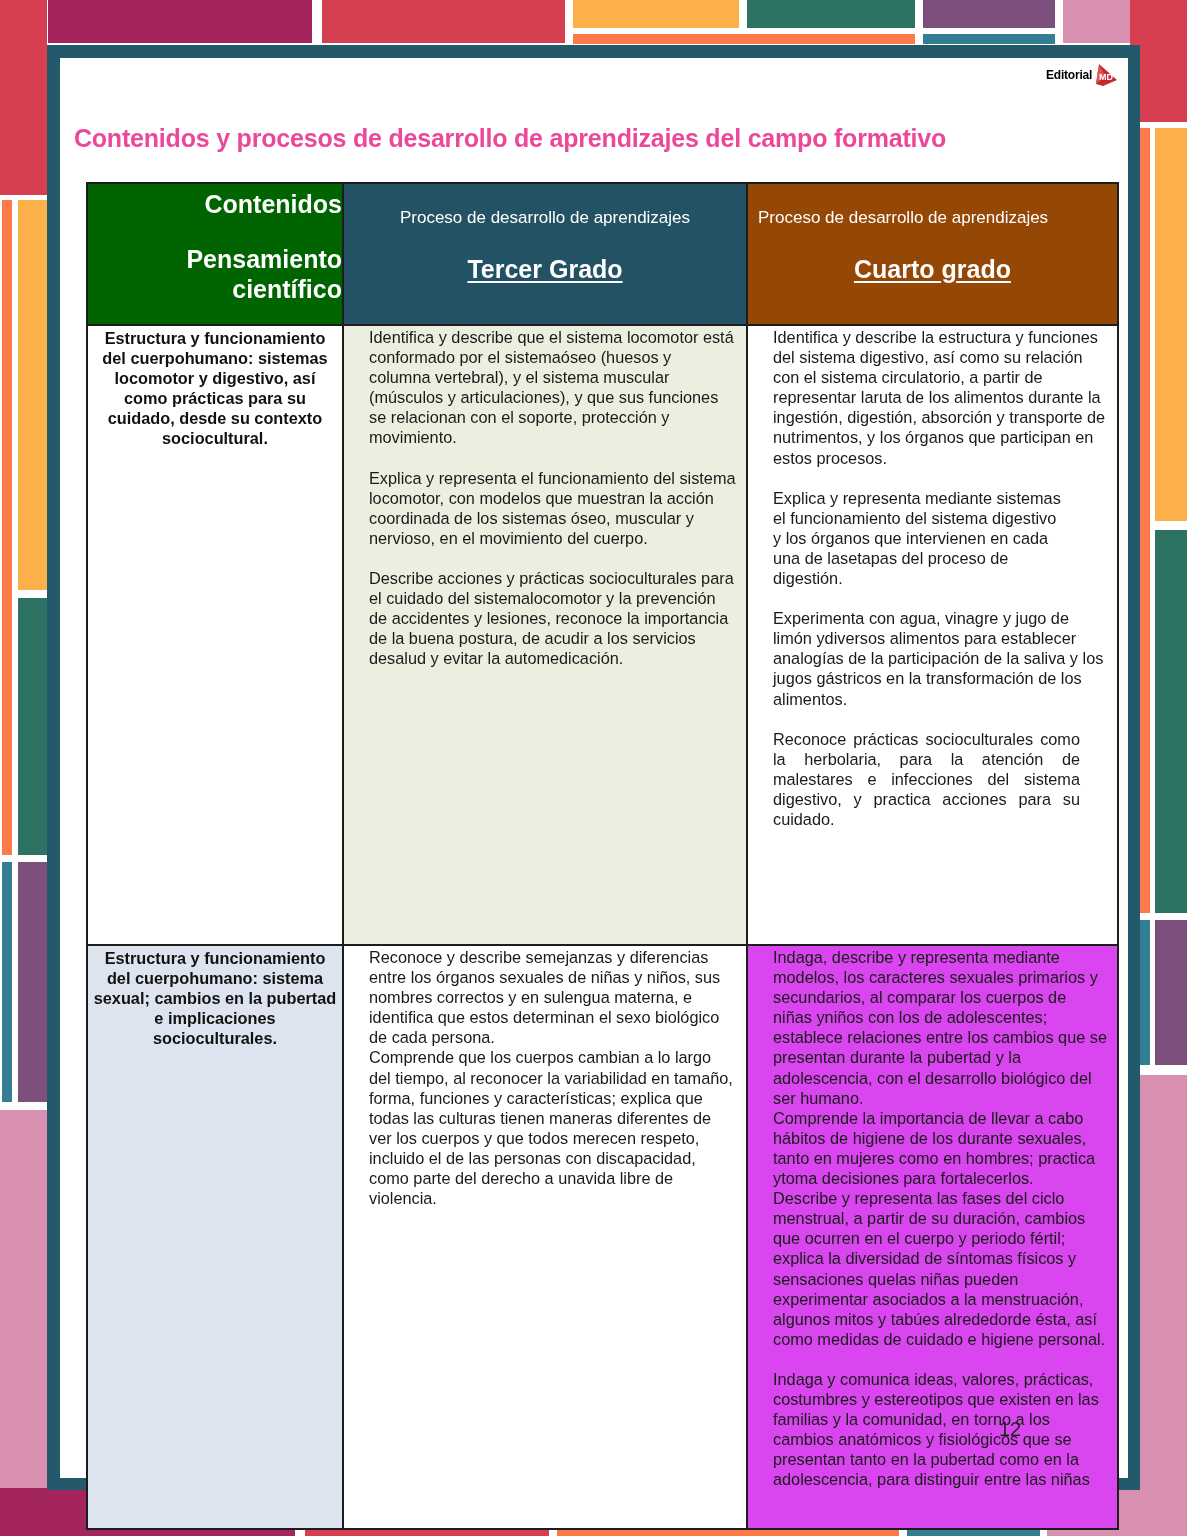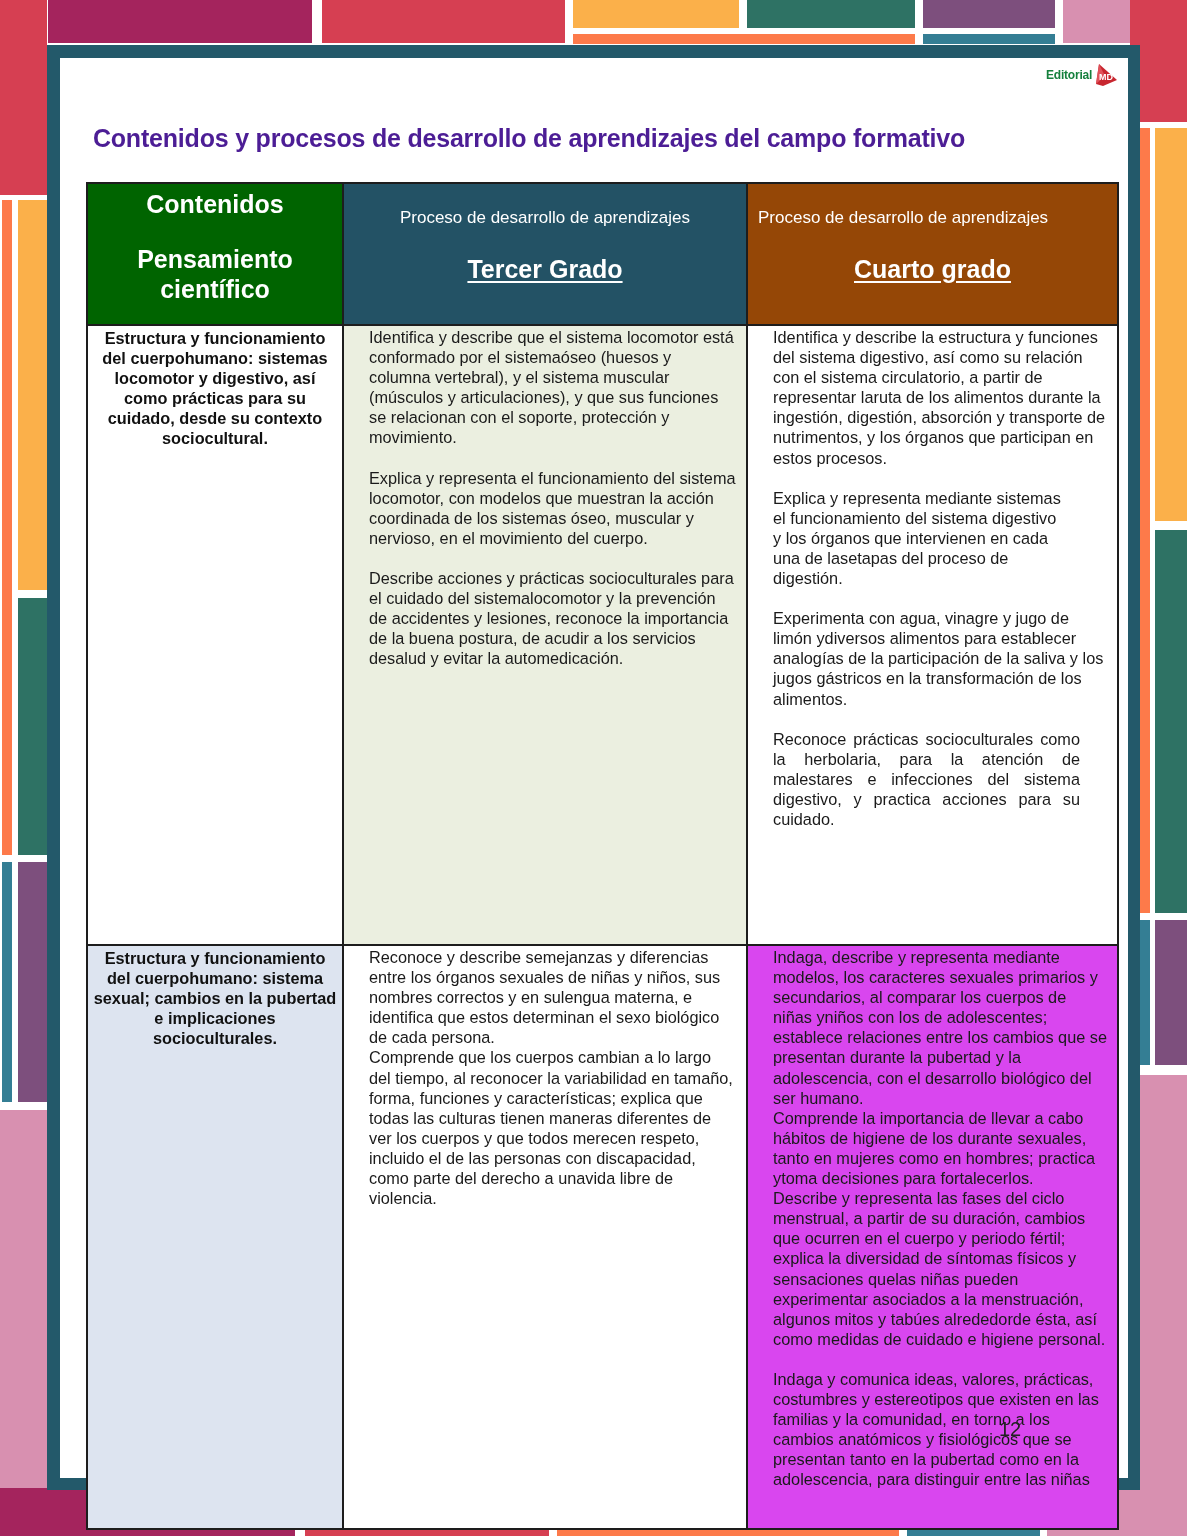--- a/index.html
+++ b/index.html
@@ -6,39 +6,38 @@
   html, body { width: 1187px; height: 1536px; overflow: hidden; background: #ffffff; }
   body { position: relative; font-family: "Liberation Sans", sans-serif; }
 
   .block { position: absolute; }
 
   
   .frame-outer { position: absolute; left: 47px; top: 45px; width: 1093px; height: 1445px; background: #23596a; }
   .frame-inner { position: absolute; left: 60px; top: 58px; width: 1068px; height: 1420px; background: #ffffff; }
 
   .logo { position: absolute; left: 1046px; top: 64px; height: 22px; display: flex; align-items: center; }
-  .logo-text { font-family: "Liberation Sans", sans-serif; font-weight: bold; font-size: 12px; color: #15803d; letter-spacing: -0.2px; }
+  .logo-text { font-family: "Liberation Sans", sans-serif; font-weight: bold; font-size: 12px; color: #000000; letter-spacing: -0.2px; }
   .logo-mark { width: 24px; height: 22px; margin-left: 1px; }
 
   .page-title {
     position: absolute; left: 60px; top: 124px; width: 900px; text-align: center;
-    font-family: "Liberation Sans", sans-serif; font-weight: bold; font-size: 25px; color: #4c1d95;
+    font-family: "Liberation Sans", sans-serif; font-weight: bold; font-size: 25px; color: #ec4899;
     letter-spacing: -0.2px;
-    margin-left: 19px;
   }
 
   table.grid {
     position: absolute; left: 86px; top: 182px; width: 1031px;
     border-collapse: collapse; table-layout: fixed;
     font-family: "Liberation Sans", sans-serif;
   }
   table.grid td, table.grid th { border: 2px solid #1d1d1d; vertical-align: top; }
   col.c1 { width: 256px; } col.c2 { width: 404px; } col.c3 { width: 371px; }
 
-  th.h-content { background: #006400; color: #ffffff; height: 142px; text-align: center; vertical-align: middle; }
+  th.h-content { background: #006400; color: #ffffff; height: 142px; text-align: right; vertical-align: middle; }
   th.h-tercer  { background: #235265; color: #ffffff; }
   th.h-cuarto  { background: #954706; color: #ffffff; }
   .h-content-title { font-size: 25px; font-weight: bold; line-height: 28px; display: block; margin-top: 6px; }
   .h-content-sub { font-size: 25px; font-weight: bold; line-height: 30px; display: block; margin-top: 26px; }
   .h-proc { display: block; font-size: 17px; font-weight: normal; line-height: 20px; margin-top: 24px; }
   th.h-tercer .h-proc { text-align: center; }
   th.h-cuarto .h-proc { text-align: left; padding-left: 10px; }
   .h-grade { display: block; text-align: center; font-size: 25px; font-weight: bold; text-decoration: underline; text-underline-offset: 3px; margin-top: 27px; }
 
   td.content-cell { text-align: center; font-weight: bold; font-size: 16.3px; line-height: 20px; padding: 2px 4px; color: #111; }

